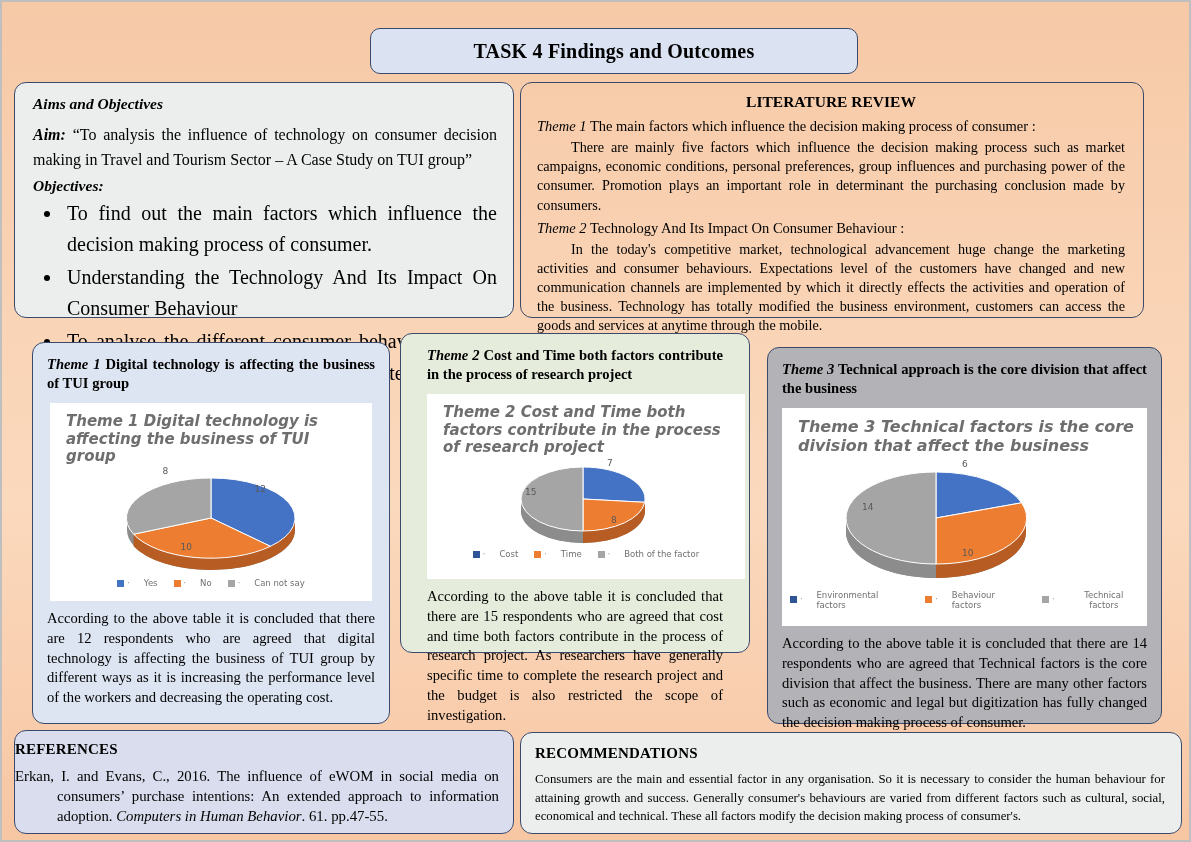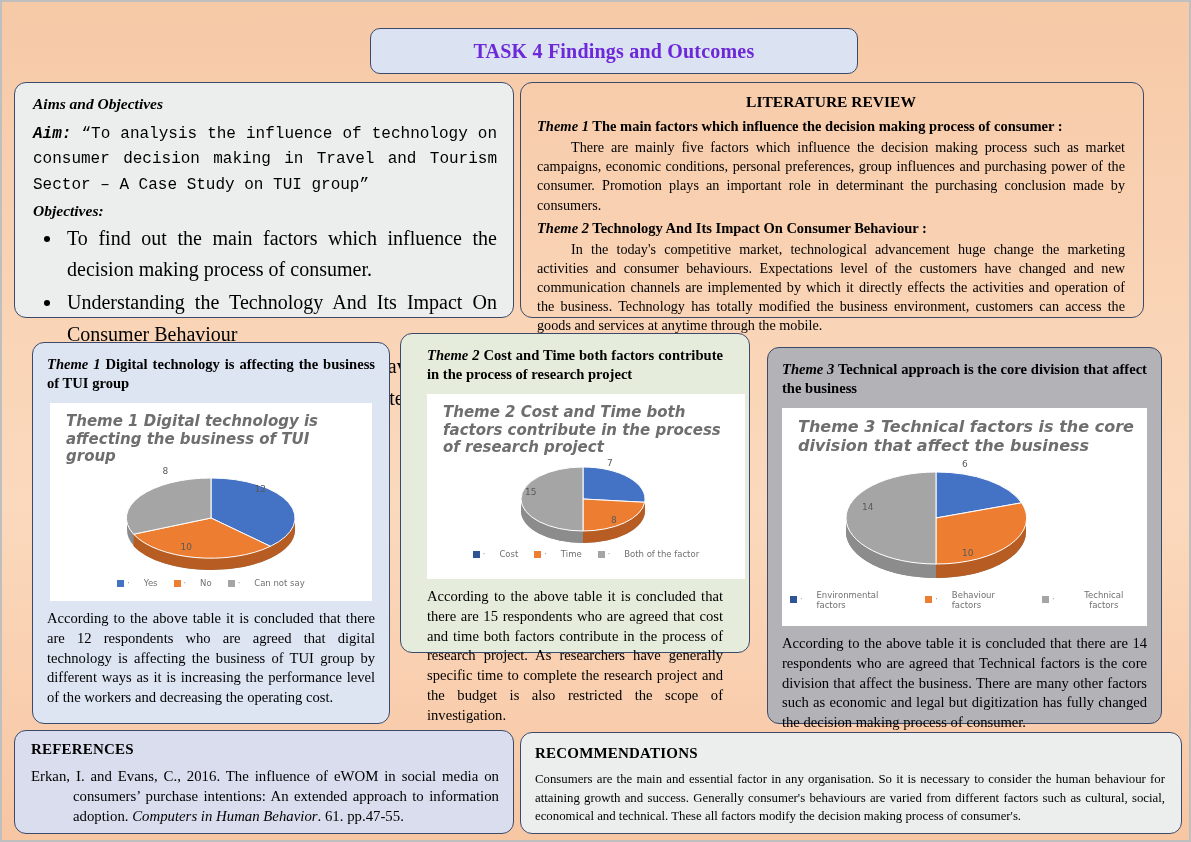--- a/index.html
+++ b/index.html
@@ -26,45 +26,45 @@
   }
 
   
   #title-bar{
     left:368px;top:26px;width:488px;height:46px;
     background:#dbe2f1;
     border-radius:10px;
     display:flex;align-items:center;justify-content:center;
   }
   #title-bar .t{
-    font-weight:bold;font-size:20px;color:#6d28d9;
+    font-weight:bold;font-size:20px;color:#000000;
     letter-spacing:.2px;
   }
 
   
   #aims-panel{
     left:12px;top:80px;width:500px;height:236px;
     background:#eceded;
     padding:10px 16px 6px 18px;
   }
   #aims-panel .hd{font-weight:bold;font-style:italic;font-size:15.5px;margin:2px 0 9px 0;}
-  #aims-panel .aim{font-size:16px;line-height:1.58;text-align:justify;margin:0 0 4px 0;font-family:Liberation Mono, monospace;}
+  #aims-panel .aim{font-size:16px;line-height:1.58;text-align:justify;margin:0 0 4px 0;}
   #aims-panel .aim b{font-style:italic;font-weight:bold;}
   #aims-panel .objhd{font-weight:bold;font-style:italic;font-size:15.5px;margin:2px 0 3px 0;}
   #aims-panel ul{margin:2px 0 0 0;padding-left:30px;}
   #aims-panel li{font-size:20px;line-height:1.58;text-align:justify;margin-bottom:1px;padding-left:4px;}
 
   
   #lit-panel{
     left:518px;top:80px;width:624px;height:236px;
     background:transparent;
     padding:8px 18px 6px 16px;
   }
   #lit-panel .lr-title{text-align:center;font-weight:bold;font-size:15.5px;margin:2px 0 7px 0;}
-  #lit-panel .th{font-size:14.5px;font-weight:bold;margin:4px 0 3px 0;}
+  #lit-panel .th{font-size:14.5px;font-weight:normal;margin:4px 0 3px 0;}
   #lit-panel .th i{font-style:italic;}
   #lit-panel .para{font-size:14.2px;line-height:1.35;text-align:justify;text-indent:34px;margin:0 0 5px 0;}
 
   
   #theme1-panel{left:30px;top:340px;width:358px;height:382px;background:#dde5f2;padding:12px 14px;}
   #theme2-panel{left:398px;top:331px;width:350px;height:320px;background:#e5ecdb;padding:12px 26px;}
   #theme3-panel{left:765px;top:345px;width:395px;height:377px;background:#b3b2b6;padding:12px 14px;}
 
   .theme-head{font-size:14.6px;font-weight:bold;line-height:1.3;text-align:justify;margin:0 0 10px 0;}
   .theme-head i{font-style:italic;}
@@ -102,21 +102,21 @@
     padding-top:4px;
   }
   .legend .item{display:flex;align-items:center;}
   .legend .sw{width:7px;height:7px;display:inline-block;margin-right:3px;}
   .legend .dash{color:#9a9a9a;margin-right:14px;font-size:8px;}
   .legend .lb{margin-right:16px;}
 
   
   #refs-panel{
     left:12px;top:728px;width:500px;height:104px;
-    background:#d9dded;padding:8px 14px 6px 16px;
+    background:#d9dded;padding:8px 14px 6px 0;
   }
   #refs-panel .hd{font-weight:bold;font-size:15px;margin:2px 0 8px 0;letter-spacing:.2px;}
   #refs-panel .ref{font-size:14.8px;line-height:1.36;text-align:justify;
     padding-left:42px;text-indent:-42px;}
   #refs-panel .ref i{font-style:italic;}
 
   #recs-panel{
     left:518px;top:730px;width:662px;height:102px;
     background:#eceded;padding:10px 16px 6px 14px;
   }

